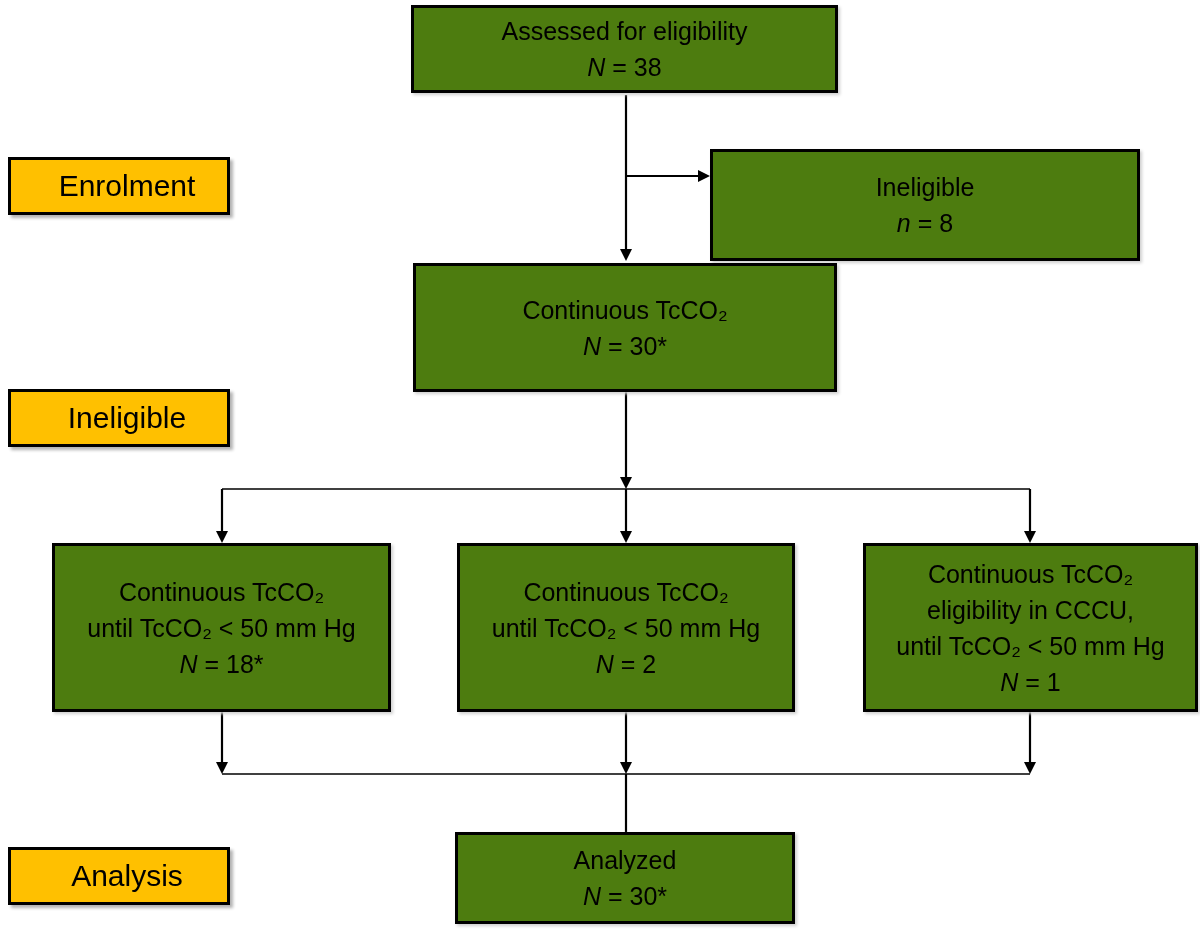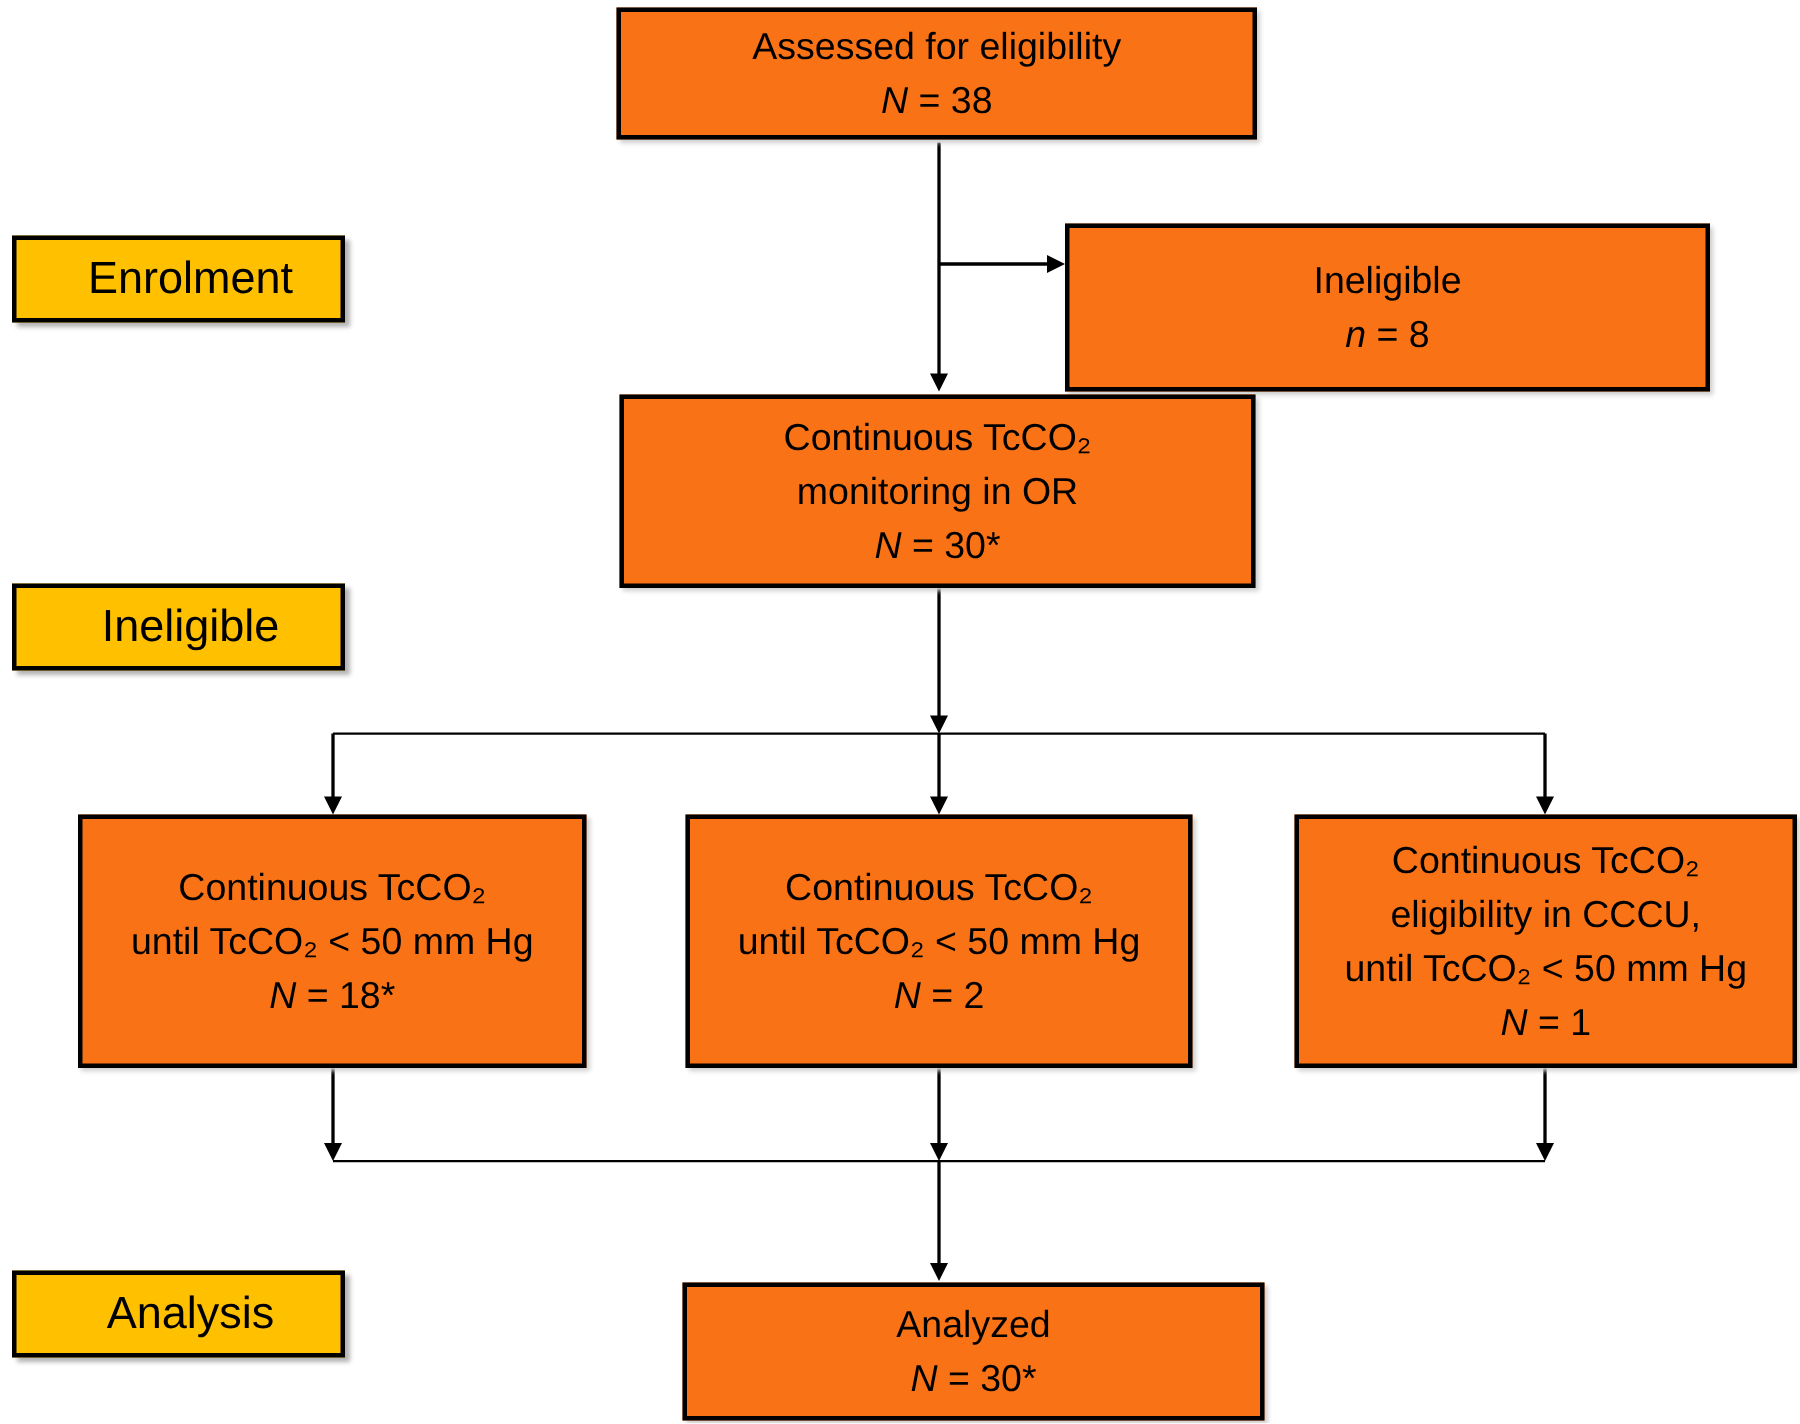--- a/index.html
+++ b/index.html
@@ -19,21 +19,21 @@
     position: absolute;
     left: 0;
     top: 0;
     width: 1200px;
     height: 949px;
     z-index: 0;
   }
   .flowbox {
     position: absolute;
     box-sizing: border-box;
-    background: #f97316;
+    background: #4d7c0f;
     border: 3px solid #000000;
     box-shadow: 2px 2px 3px #cfcfcf;
     display: flex;
     flex-direction: column;
     justify-content: center;
     align-items: center;
     text-align: center;
     color: #000000;
     font-size: 25px;
     line-height: 36px;
@@ -132,21 +132,20 @@
     <div class="line"><span class="nvar">N</span><span> = 38</span></div>
   </div>
 
   <div class="flowbox" style="left:710px; top:149px; width:430px; height:112px">
     <div class="line">Ineligible</div>
     <div class="line"><span class="nvar">n</span><span> = 8</span></div>
   </div>
 
   <div class="flowbox" style="left:413px; top:263px; width:424px; height:129px">
     <div class="line">Continuous TcCO₂</div>
-    <div class="line">monitoring in OR</div>
     <div class="line"><span class="nvar">N</span><span> = 30*</span></div>
   </div>
 
   <div class="flowbox" style="left:52px; top:543px; width:339px; height:169px">
     <div class="line">Continuous TcCO₂</div>
     <div class="line">until TcCO₂ &lt; 50 mm Hg</div>
     <div class="line"><span class="nvar">N</span><span> = 18*</span></div>
   </div>
 
   <div class="flowbox" style="left:457px; top:543px; width:338px; height:169px">
@@ -155,18 +154,18 @@
     <div class="line"><span class="nvar">N</span><span> = 2</span></div>
   </div>
 
   <div class="flowbox" style="left:863px; top:543px; width:335px; height:169px">
     <div class="line">Continuous TcCO₂</div>
     <div class="line">eligibility in CCCU,</div>
     <div class="line">until TcCO₂ &lt; 50 mm Hg</div>
     <div class="line"><span class="nvar">N</span><span> = 1</span></div>
   </div>
 
-  <div class="flowbox" style="left:455px; top:855px; width:388px; height:92px">
+  <div class="flowbox" style="left:455px; top:832px; width:340px; height:92px">
     <div class="line">Analyzed</div>
     <div class="line"><span class="nvar">N</span><span> = 30*</span></div>
   </div>
 
 </div>
 
 </body></html>

